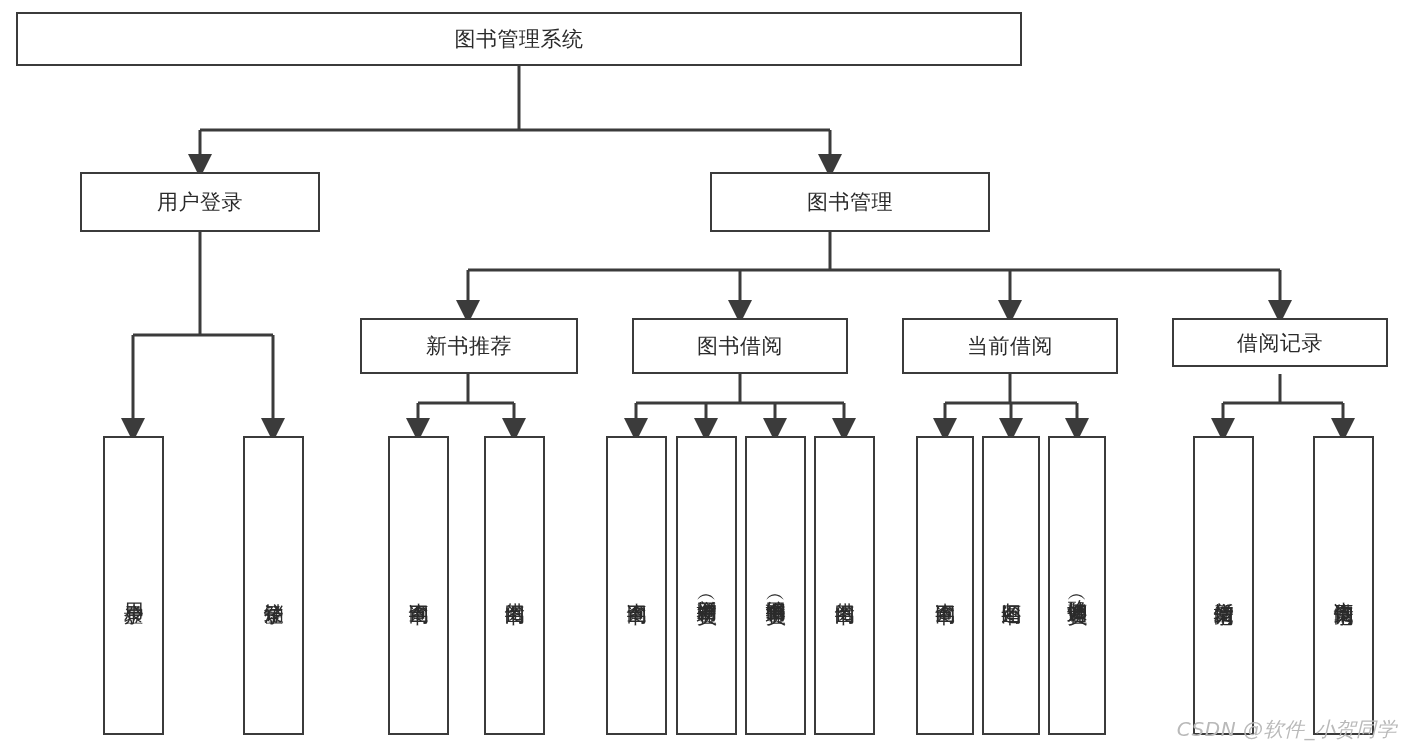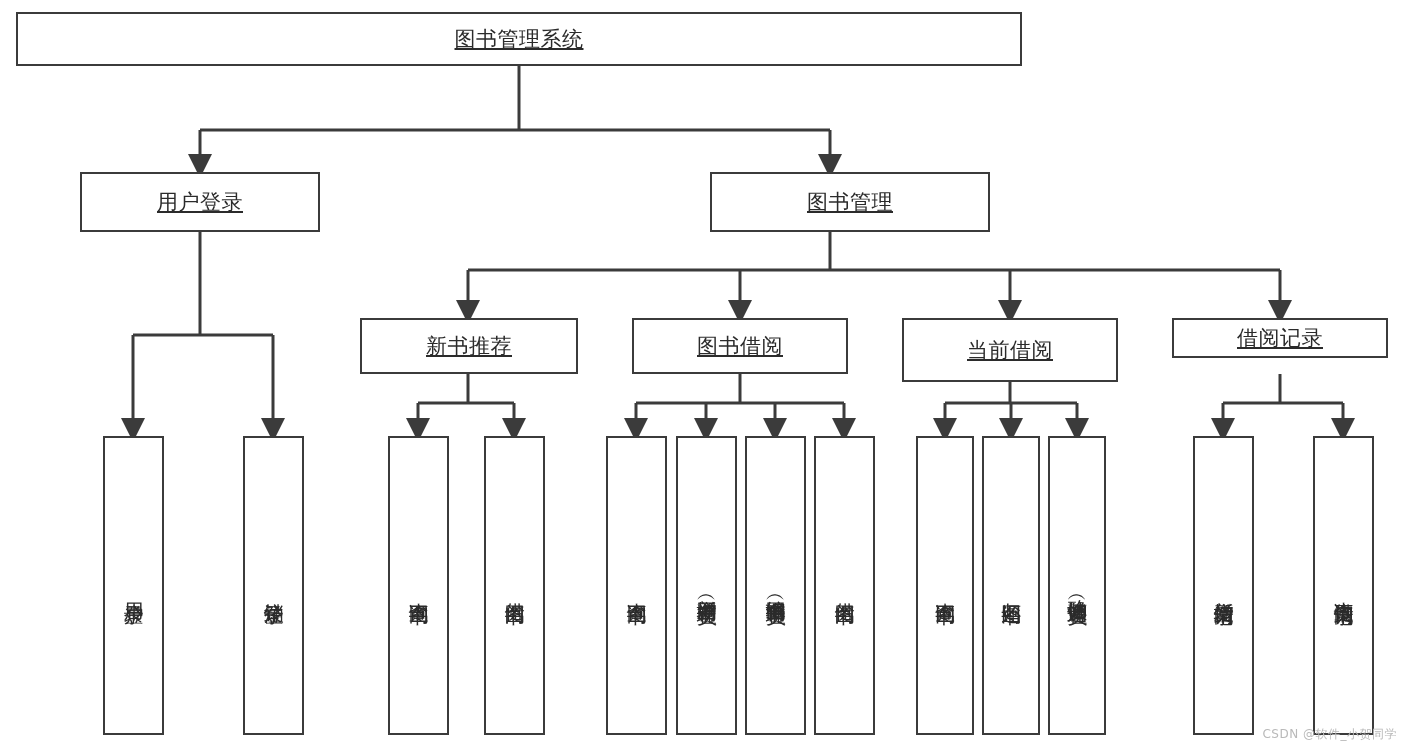--- a/index.html
+++ b/index.html
@@ -31,21 +31,20 @@
     background: #ffffff;
     display: flex;
     align-items: center;
     justify-content: center;
     color: #2b2b2b;
   }
   .node-h {
     font-size: 21px;
     letter-spacing: 0.5px;
     white-space: nowrap;
-    text-decoration: underline;
   }
   .node-v {
     padding-top: 6px;
     align-items: flex-start;
   }
   .node-v .vlabel {
     writing-mode: vertical-rl;
     text-orientation: upright;
     font-size: 20px;
     line-height: 1.18;
@@ -57,25 +56,26 @@
     height: 100%;
     width: 100%;
     display: flex;
     align-items: center;
     justify-content: center;
   }
   .watermark {
     position: absolute;
     right: 8px;
     bottom: 4px;
-    font-size: 12px;
+    font-size: 20px;
     color: #b9b9b9;
     letter-spacing: 0.5px;
     white-space: nowrap;
     user-select: none;
+    font-style: italic;
   }
 </style>
 </head>
 <body>
 
 <div id="canvas">
 
   <svg id="diagram-svg" viewBox="0 0 1405 747" xmlns="http://www.w3.org/2000/svg">
     <defs>
       <marker id="arrow" viewBox="0 0 12 12" refX="6" refY="6" markerWidth="8" markerHeight="8" orient="auto-start-reverse">
@@ -137,24 +137,24 @@
   <div class="node-box node-h" style="left:710px; top:172px; width:280px; height:60px;">
     <span>图书管理</span>
   </div>
 
   <div class="node-box node-h" style="left:632px; top:318px; width:216px; height:56px;">
     <span>图书借阅</span>
   </div>
   <div class="node-box node-h" style="left:360px; top:318px; width:218px; height:56px;">
     <span>新书推荐</span>
   </div>
-  <div class="node-box node-h" style="left:902px; top:318px; width:216px; height:64px;">
+  <div class="node-box node-h" style="left:902px; top:318px; width:216px; height:56px;">
     <span>当前借阅</span>
   </div>
-  <div class="node-box node-h" style="left:1172px; top:318px; width:216px; height:40px;">
+  <div class="node-box node-h" style="left:1172px; top:318px; width:216px; height:49px;">
     <span>借阅记录</span>
   </div>
 
   <div class="node-box node-v" style="left:103px; top:436px; width:61px; height:299px;">
     <div class="vlabel-wrap">
         <span class="vlabel">用户登录</span>
       </div>
   </div>
   <div class="node-box node-v" style="left:243px; top:436px; width:61px; height:299px;">
     <div class="vlabel-wrap">

